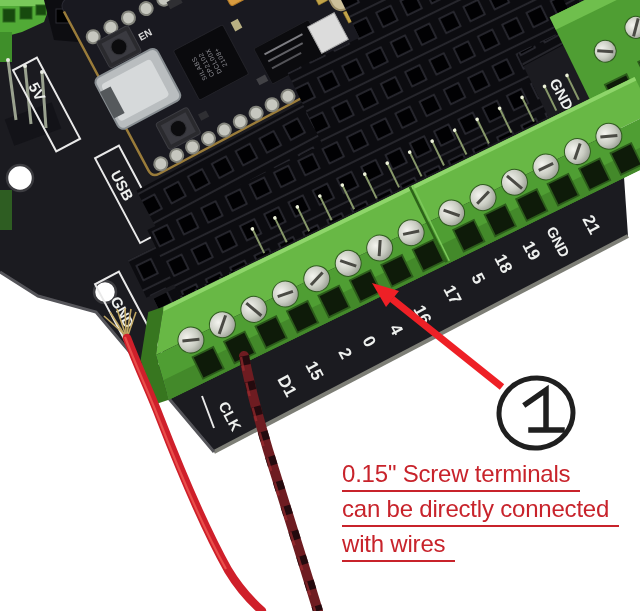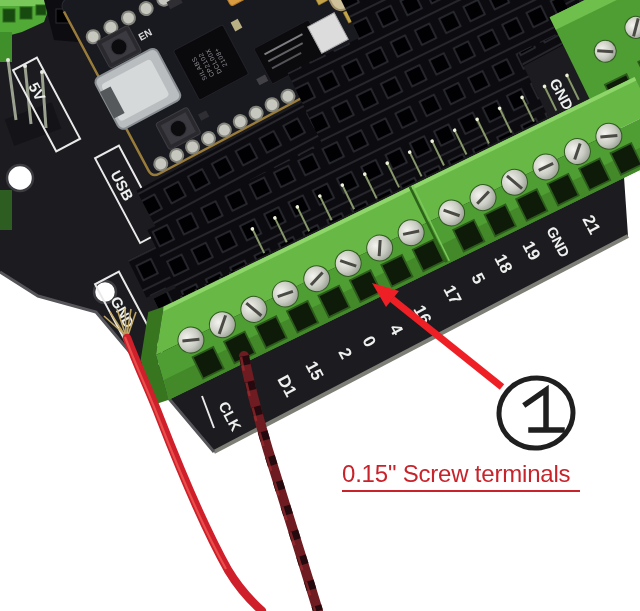--- a/index.html
+++ b/index.html
@@ -363,15 +363,16 @@
   </g>
   <g>
     <ellipse cx="536" cy="413" rx="37" ry="35" fill="none" stroke="#1f1f1f" stroke-width="5" transform="rotate(-8 536 413)"></ellipse>
     <path d="M526,404 L546,390 L546,430 M531,430 L562,430" fill="none" stroke="#1f1f1f" stroke-width="5.5" stroke-linecap="square"></path>
     <text x="546" y="430" font-size="0.1" fill="transparent">1</text>
   </g>
 </svg>
 
 <div class="caption">
   <span class="cap-line">0.15" Screw terminals</span><br>
-  <br>
+  <span class="cap-line">can be directly connected</span><br>
+  <span class="cap-line">with wires</span>
 </div>
 </div>
 
 </body></html>

